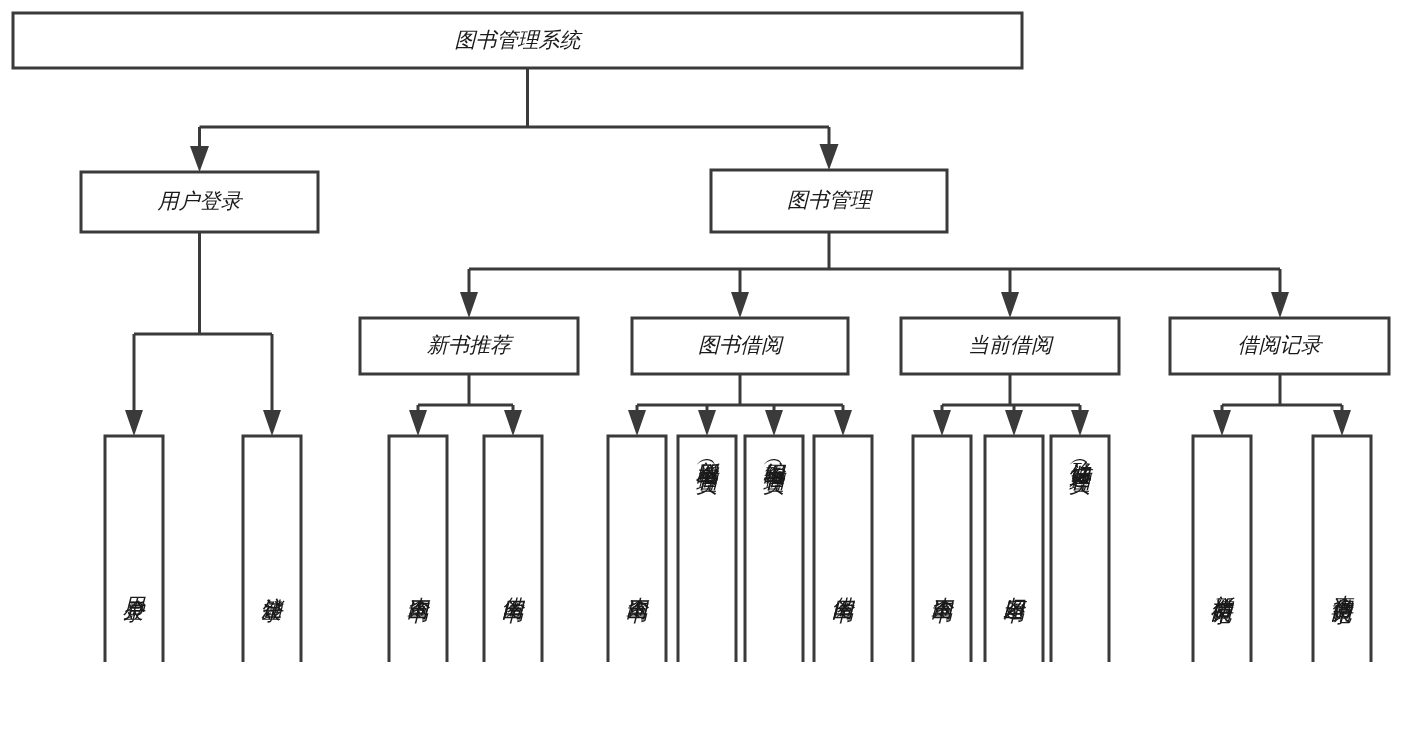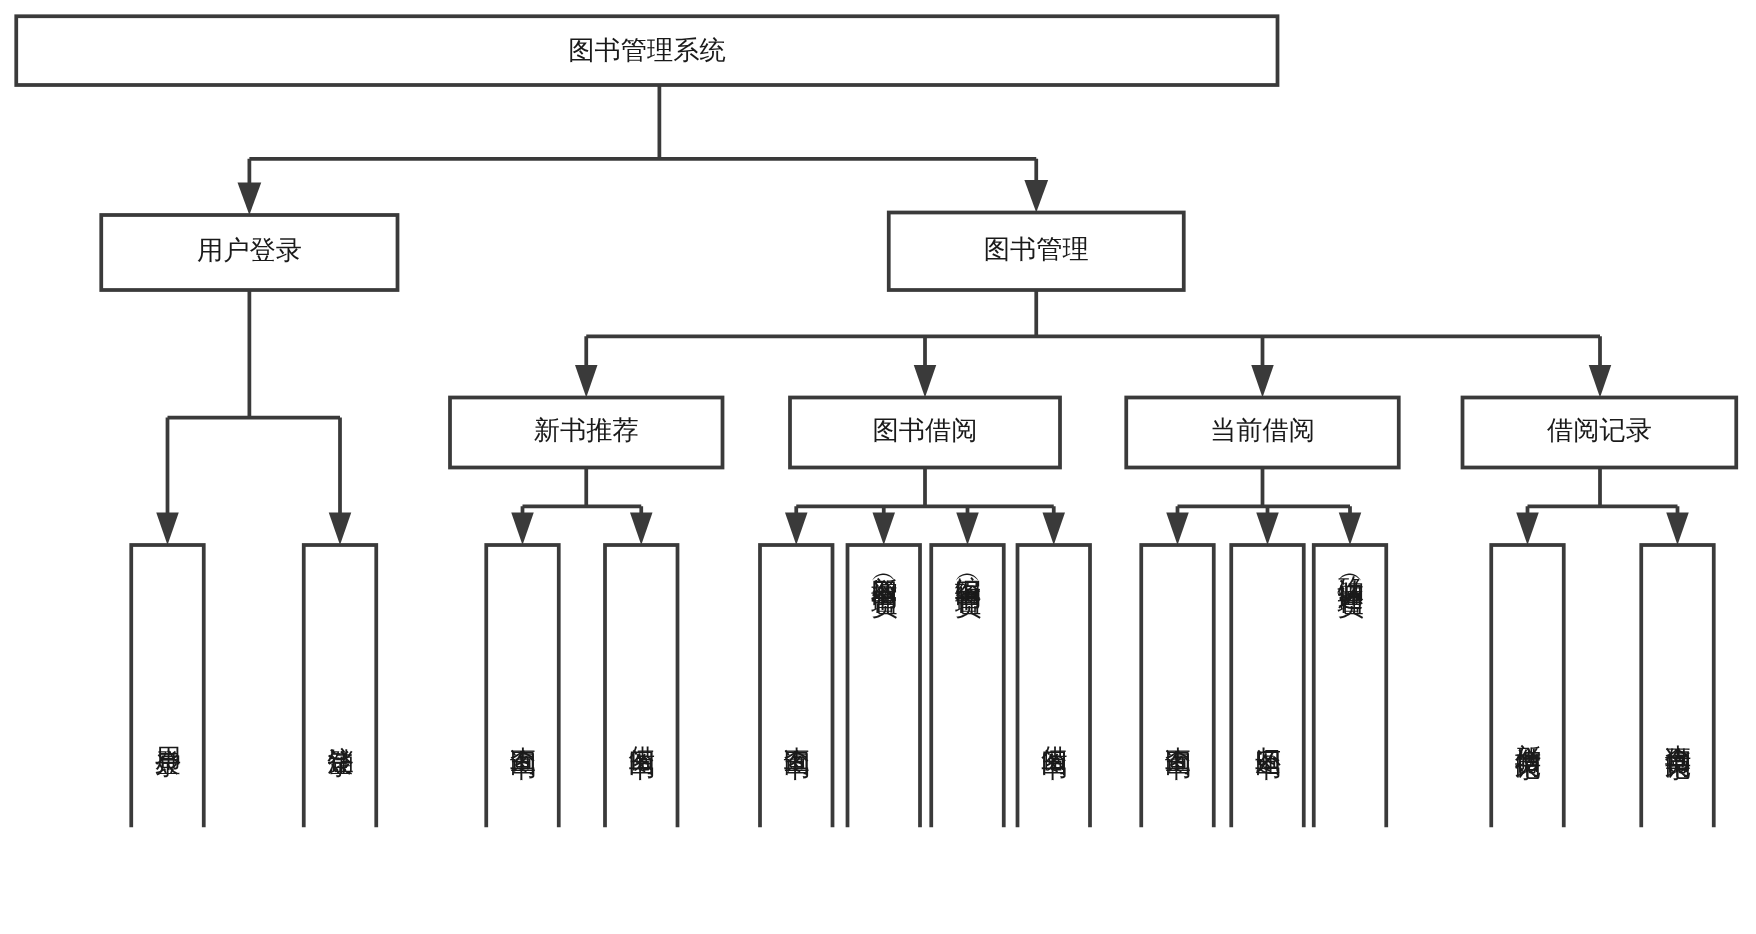--- a/index.html
+++ b/index.html
@@ -9,20 +9,21 @@
   }
   body {
     font-family: "Liberation Sans", "DejaVu Sans", sans-serif;
   }
   #canvas {
     position: relative;
     width: 1405px;
     height: 662px;
     background: #ffffff;
     overflow: hidden;
+    font-style: italic;
   }
   svg#diagram {
     position: absolute;
     left: 0;
     top: 0;
     width: 1405px;
     height: 747px;
   }
   .node-box {
     fill: #ffffff;

